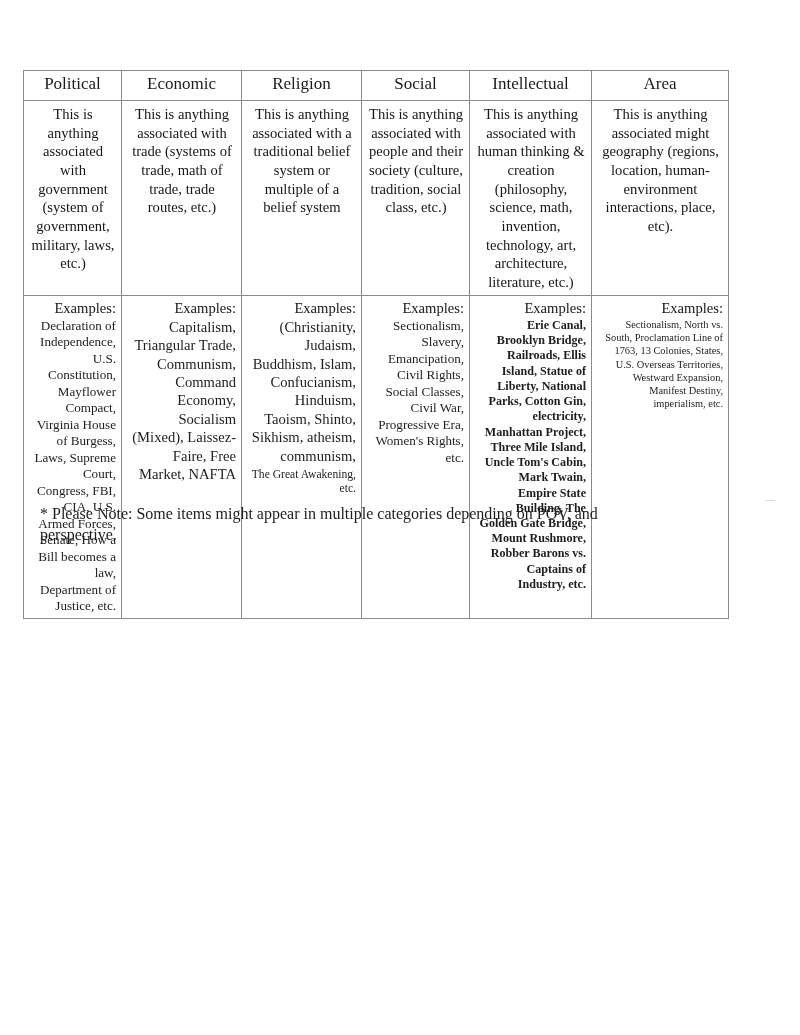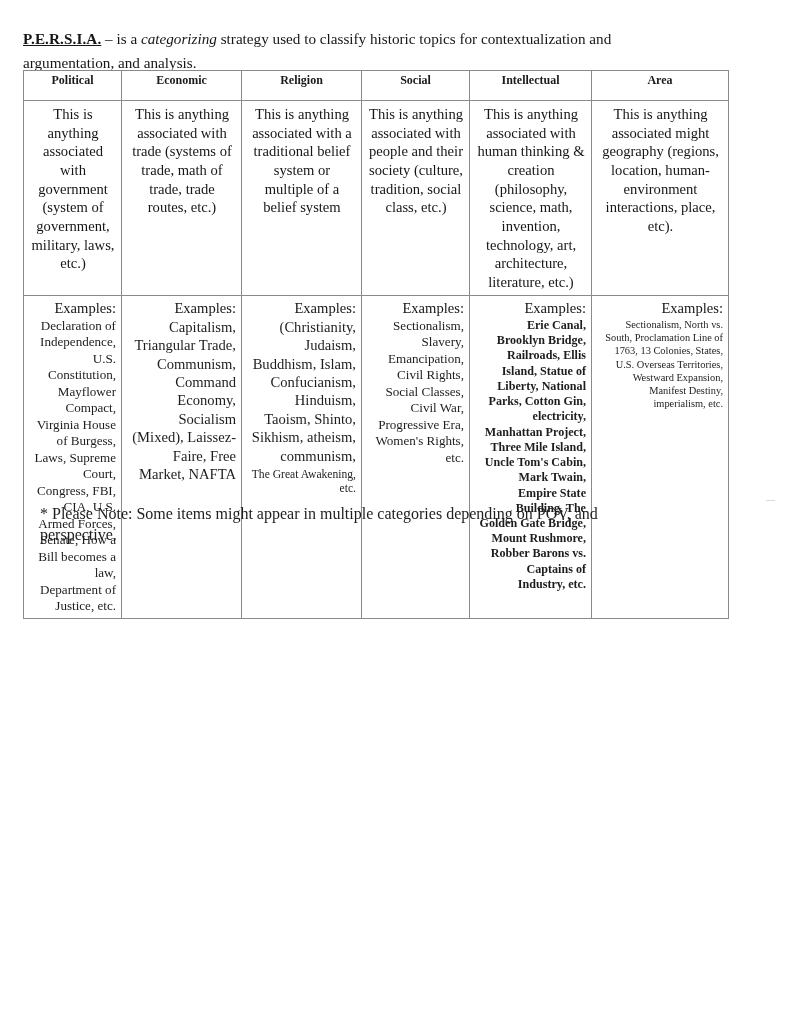--- a/index.html
+++ b/index.html
@@ -57,22 +57,22 @@
   .persia-table th,
   .persia-table td {
     border: 1px solid #8a8a8a;
     vertical-align: top;
     padding: 0;
     background: #fff;
   }
 
   .persia-table thead th {
     text-align: center;
-    font-weight: bold;
-    font-size: 12px;
+    font-weight: normal;
+    font-size: 17px;
     padding: 3px 2px 4px 2px;
     height: 22px;
     line-height: 1.15;
   }
 
   
   col.c-political    { width: 98px; }
   col.c-economic     { width: 120px; }
   col.c-religion     { width: 120px; }
   col.c-social       { width: 108px; }
@@ -149,23 +149,20 @@
     top: 500px;
     width: 9px;
     height: 1px;
   }
 </style>
 </head>
 <body>
 
 <div class="page">
 
-  <p class="intro">
-    <span class="acronym">P.E.R.S.I.A.</span><span> – is a </span><span class="ital">categorizing</span><span> strategy used to classify historic topics for contextualization and argumentation, and analysis.</span>
-  </p>
 
   <table class="persia-table">
     <colgroup>
       <col class="c-political">
       <col class="c-economic">
       <col class="c-religion">
       <col class="c-social">
       <col class="c-intellectual">
       <col class="c-area">
     </colgroup>

